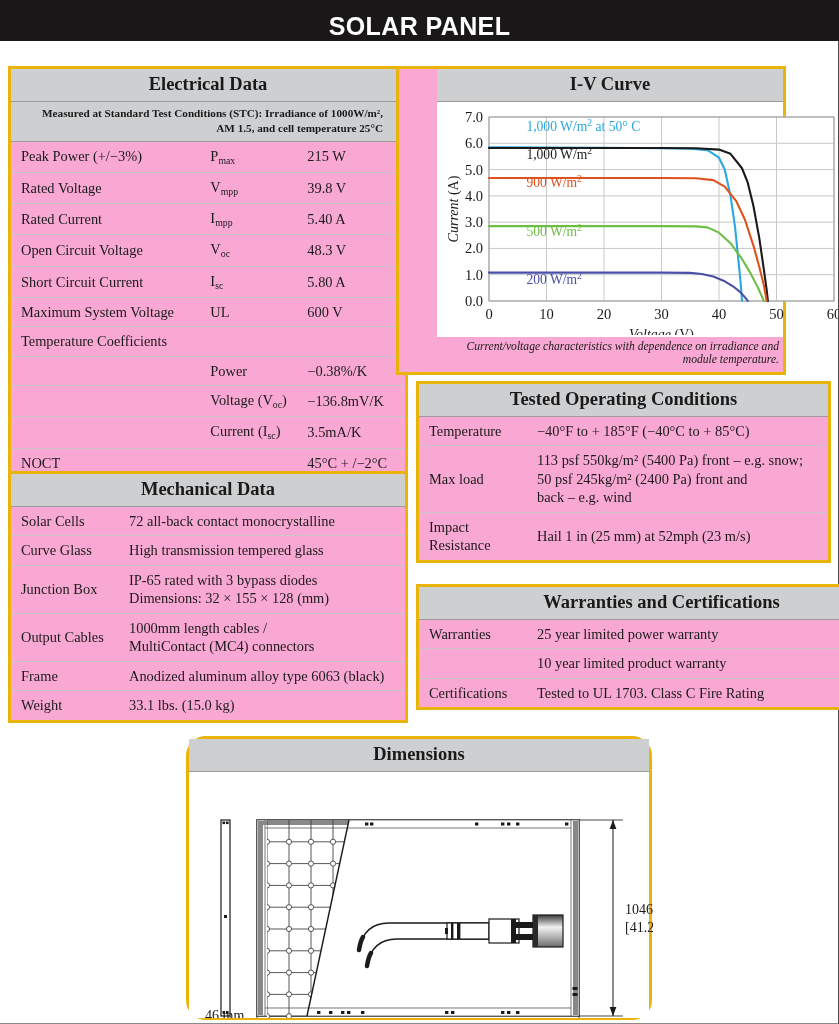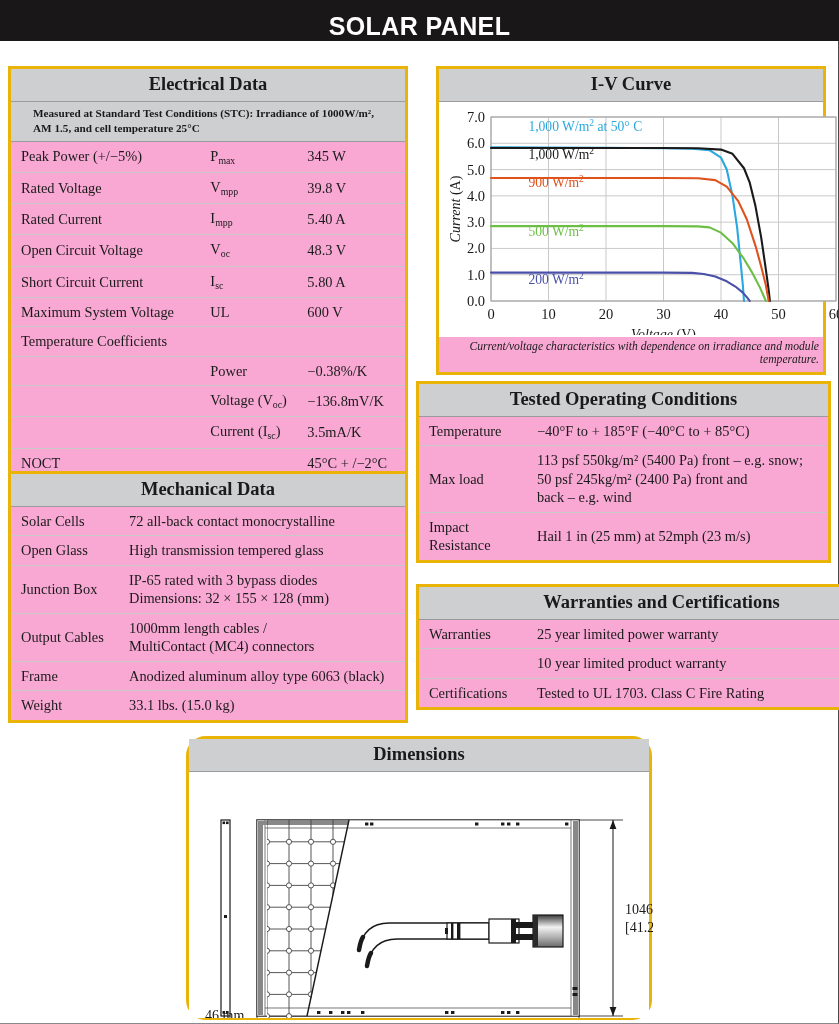--- a/index.html
+++ b/index.html
@@ -46,21 +46,21 @@
   }
   .panel-head .h-title {
     font-family: "Liberation Serif", serif;
     font-weight: bold;
     font-size: 18.5px;
     color: #1a1a1a;
   }
   .panel-sub {
     background: #cdcfd1;
     border-bottom: 1px solid #9b9b9b;
-    text-align: left;
+    text-align: right;
     font-size: 11.2px;
     font-weight: bold;
     line-height: 1.32;
     padding: 4px 22px 5px 22px;
     color: #1a1a1a;
   }
 
   table.dt { width: 100%; border-collapse: collapse; }
   table.dt td {
     border-bottom: 1px solid #c8c8c8;
@@ -79,21 +79,21 @@
   #electrical td.c2 { width: 98px; }
   #electrical td.c3 { width: 108px; }
   #electrical table.dt td { padding-top: 5px; padding-bottom: 5px; }
 
   
   #mechanical { left: 8px; top: 471px; width: 400px; }
   #mechanical td.c1 { width: 110px; vertical-align: middle; }
   #mechanical td.c2 { padding-left: 8px; }
 
   
-  #ivpanel { left: 436px; top: 66px; width: 390px; }
+  #ivpanel { left: 396px; top: 66px; width: 390px; padding-left: 38px; }
   .chart-body { padding: 7px 8px 2px 8px; background: #fff; }
   .chart-caption {
     font-size: 11.6px;
     text-align: right;
     color: #1a1a1a;
     padding: 3px 4px 6px 4px;
     font-style: italic;
   }
 
   
@@ -123,23 +123,23 @@
   </div>
 
   <div class="panel" id="electrical">
     <div class="panel-head">
       <span class="h-title">Electrical Data</span>
     </div>
     <div class="panel-sub">Measured at Standard Test Conditions (STC): Irradiance of 1000W/m², AM 1.5, and cell temperature 25°C</div>
     <table class="dt">
       <tbody id="electrical-rows">
           <tr>
-            <td class="c1">Peak Power (+/−5%)</td>
+            <td class="c1">Peak Power (+/−3%)</td>
             <td class="c2">P<sub>max</sub></td>
-            <td class="c3 nowrap">345 W</td>
+            <td class="c3 nowrap">215 W</td>
           </tr>
           <tr>
             <td class="c1">Rated Voltage</td>
             <td class="c2">V<sub>mpp</sub></td>
             <td class="c3 nowrap">39.8 V</td>
           </tr>
           <tr>
             <td class="c1">Rated Current</td>
             <td class="c2">I<sub>mpp</sub></td>
             <td class="c3 nowrap">5.40 A</td>
@@ -274,21 +274,21 @@
     <div class="panel-head">
       <span class="h-title">Mechanical Data</span>
     </div>
     <table class="dt">
       <tbody id="mechanical-rows">
           <tr>
             <td class="c1">Solar Cells</td>
             <td class="c2">72 all-back contact monocrystalline</td>
           </tr>
           <tr>
-            <td class="c1">Open Glass</td>
+            <td class="c1">Curve Glass</td>
             <td class="c2">High transmission tempered glass</td>
           </tr>
           <tr>
             <td class="c1">Junction Box</td>
             <td class="c2">IP-65 rated with 3 bypass diodes<br>Dimensions: 32 × 155 × 128 (mm)</td>
           </tr>
           <tr>
             <td class="c1">Output Cables</td>
             <td class="c2">1000mm length cables /<br>MultiContact (MC4) connectors</td>
           </tr>

